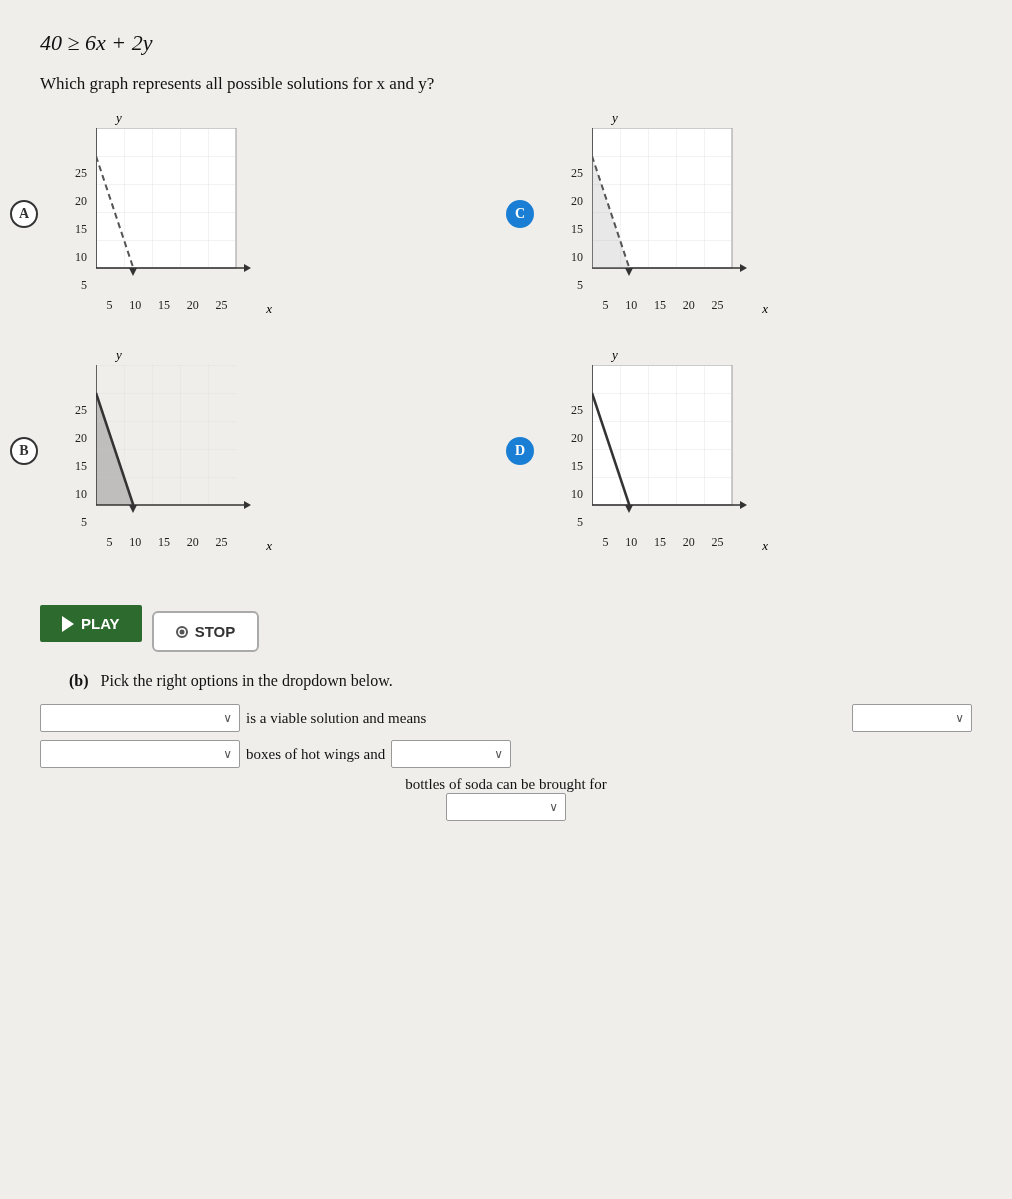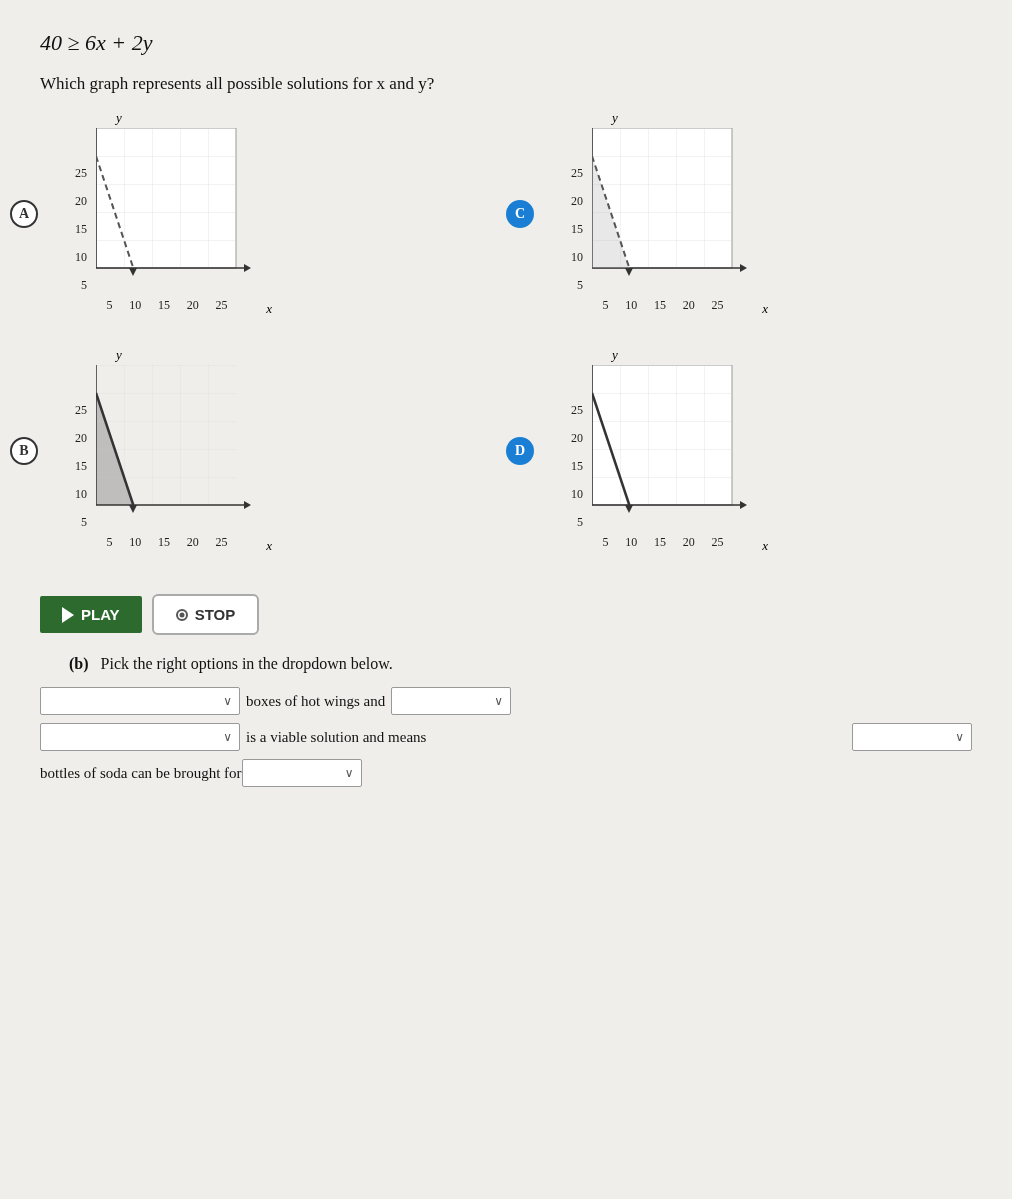--- a/index.html
+++ b/index.html
@@ -111,20 +111,21 @@
       color: #333;
       border: 2px solid #aaa;
       border-radius: 6px;
       padding: 10px 22px;
       font-size: 15px;
       font-weight: bold;
       cursor: pointer;
       display: flex;
       align-items: center;
       gap: 7px;
+      margin-top: 17px;
     }
     .play-icon {
       width: 0;
       height: 0;
       border-top: 8px solid transparent;
       border-bottom: 8px solid transparent;
       border-left: 12px solid white;
       display: inline-block;
     }
     .stop-icon {
@@ -187,20 +188,21 @@
       transform: translateY(-50%);
       pointer-events: none;
       font-size: 12px;
       color: #555;
     }
     .last-row {
       display: flex;
       align-items: center;
       font-size: 15px;
       color: #111;
+      flex-direction: column;
     }
   </style>
 </head>
 <body>
 
 <div>
 
   <div class="inequality">40 ≥ 6x + 2y</div>
 
   <div class="question">Which graph represents all possible solutions for x and y?</div>
@@ -401,36 +403,36 @@
     &nbsp;
     <span>Pick the right options in the dropdown below.</span>
   </div>
 
   <div class="dropdown-row">
     <div class="select-wrapper">
       <select class="dropdown-select">
         <option value=""></option>
       </select>
     </div>
-    <span>boxes of hot wings and</span>
-    <div class="select-wrapper">
+    <span>is a viable solution and means</span>
+    <div class="select-wrapper" style="margin-left:auto;">
       <select class="dropdown-select" style="min-width:120px;">
         <option value=""></option>
       </select>
     </div>
   </div>
 
   <div class="dropdown-row">
     <div class="select-wrapper">
       <select class="dropdown-select">
         <option value=""></option>
       </select>
     </div>
-    <span>is a viable solution and means</span>
-    <div class="select-wrapper" style="margin-left:auto;">
+    <span>boxes of hot wings and</span>
+    <div class="select-wrapper">
       <select class="dropdown-select" style="min-width:120px;">
         <option value=""></option>
       </select>
     </div>
   </div>
 
   <div class="last-row">
     <span>bottles of soda can be brought for</span>
     <div class="select-wrapper">
       <select class="dropdown-select" style="min-width:120px;">

